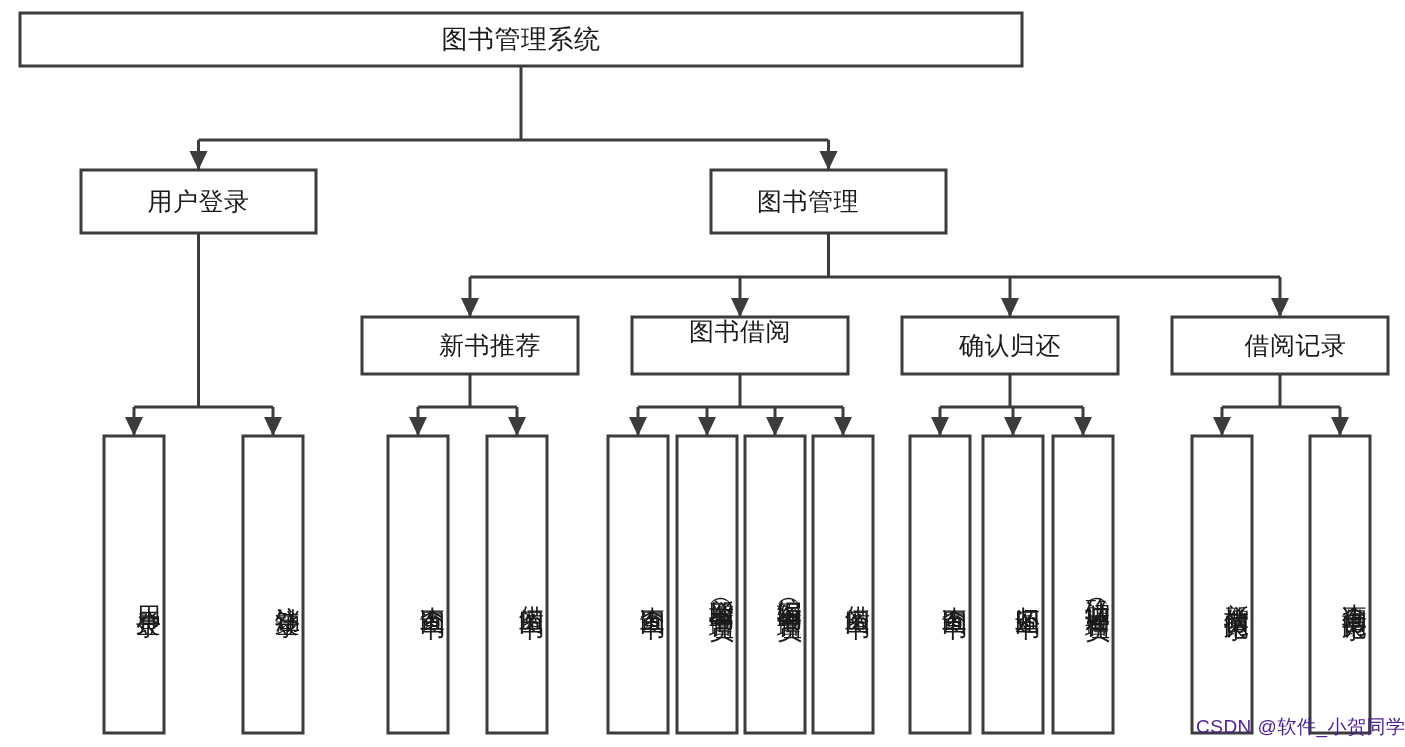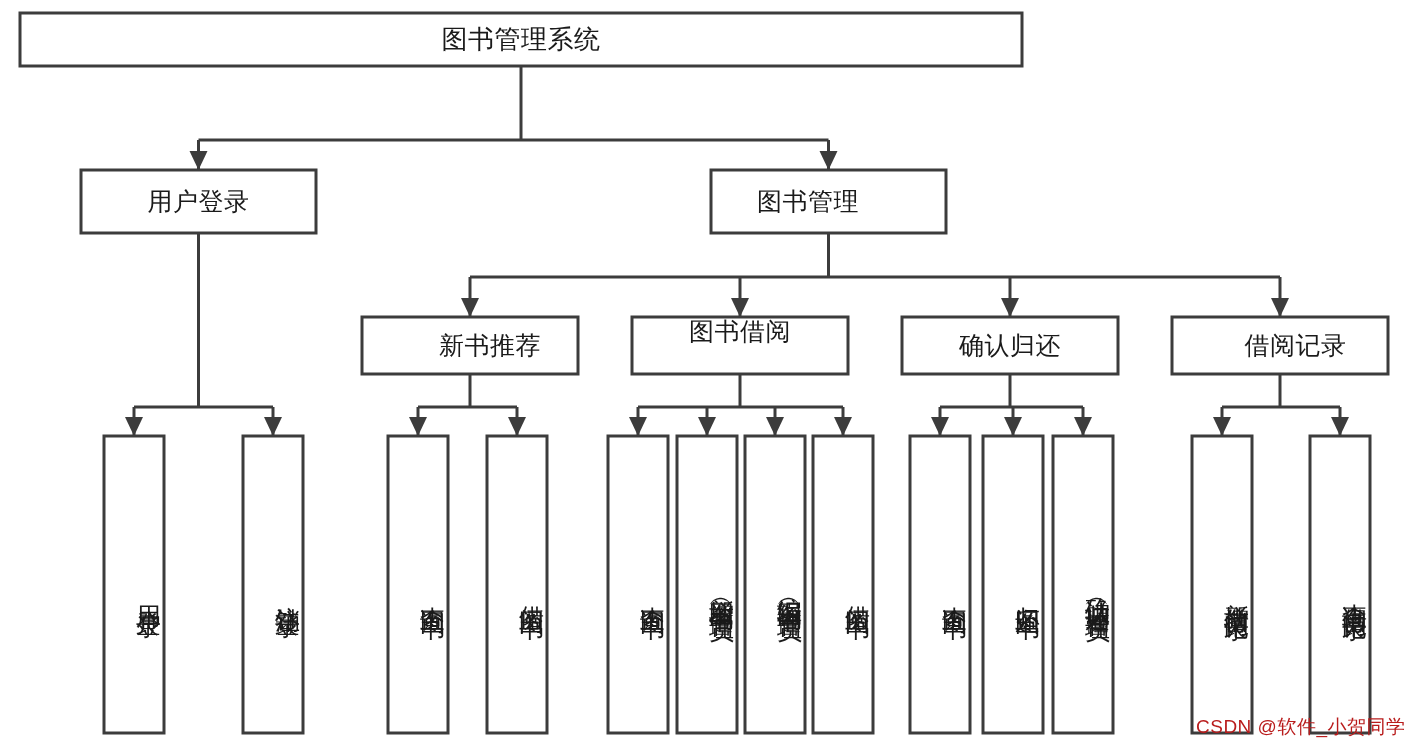--- a/index.html
+++ b/index.html
@@ -63,21 +63,21 @@
     letter-spacing: 3px;
     padding-top: 14px;
     align-items: flex-start;
     justify-content: center;
   }
   .node-label.root {
     font-size: 26px;
   }
   .watermark {
     position: absolute;
-    color: #b91c1c;
+    color: #4c1d95;
     font-size: 19px;
     font-family: "Liberation Sans", "DejaVu Sans", sans-serif;
     white-space: nowrap;
     letter-spacing: 0.5px;
   }
 </style>
 </head>
 <body>
 
 <div id="diagram-root">

